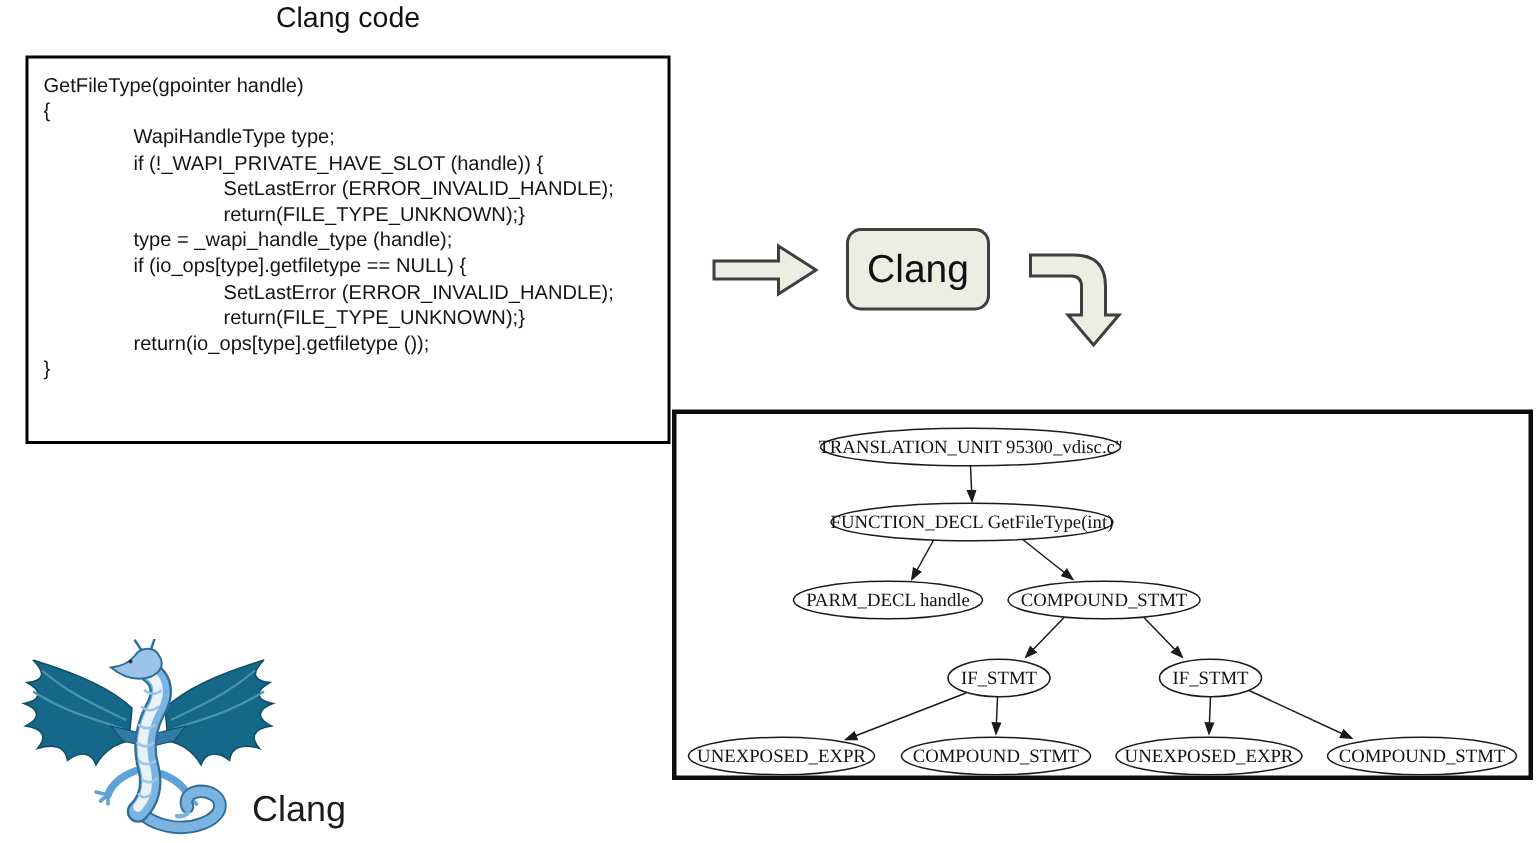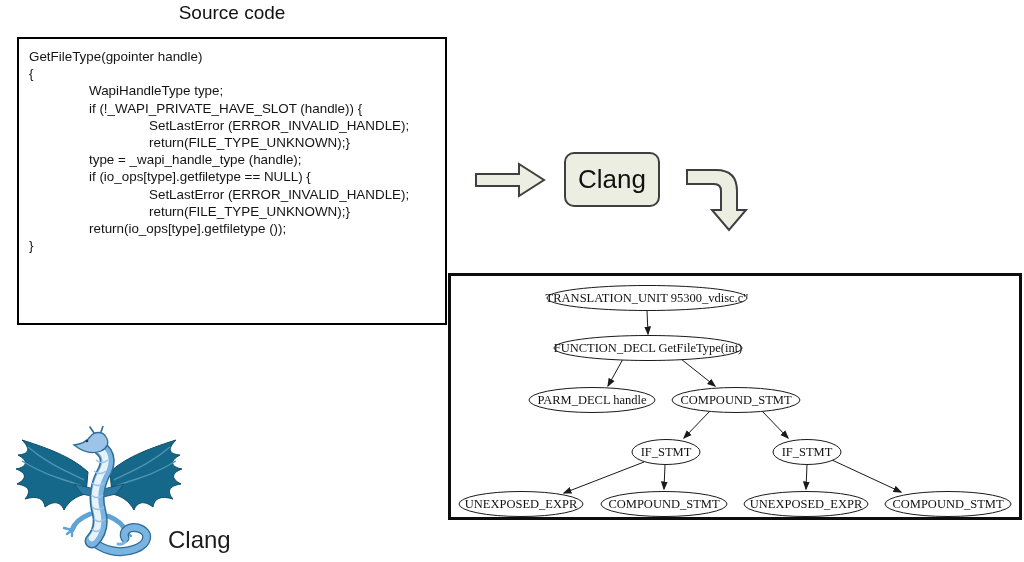--- a/index.html
+++ b/index.html
@@ -6,21 +6,21 @@
   #stage{
     position:relative;width:1024px;height:562px;background:#ffffff;
     font-family:"Liberation Sans",sans-serif;color:#1a1a1a;overflow:hidden;
   }
   
   .src-title{
     position:absolute;left:17px;top:2px;width:430px;text-align:center;
     font-size:19px;color:#111;
   }
   .src-box{
-    position:absolute;left:17px;top:37px;width:430px;height:288px;
+    position:absolute;left:17px;top:37px;width:430px;height:259px;
     border:2px solid #000;background:#fff;box-sizing:border-box;
   }
   .src-box pre{
     margin:9px 0 0 10px;font-family:"Liberation Sans",sans-serif;
     font-size:13.4px;line-height:17.2px;white-space:pre;tab-size:60px;
     -moz-tab-size:60px;color:#141414;
   }
   
   .arrow-right-svg{position:absolute;left:474px;top:161px;}
   .clang-box{
@@ -51,21 +51,21 @@
   .logo-caption{
     position:absolute;left:168px;top:526px;width:90px;
     font-size:24px;color:#1c1c1c;
   }
 </style>
 </head>
 <body>
 
 <div id="stage">
 
-  <div class="src-title">Source code</div>
+  <div class="src-title">Clang code</div>
   <div class="src-box">
     <pre>GetFileType(gpointer handle)
 {
 	WapiHandleType type;
 	if (!_WAPI_PRIVATE_HAVE_SLOT (handle)) {
 		SetLastError (ERROR_INVALID_HANDLE);
 		return(FILE_TYPE_UNKNOWN);}
 	type = _wapi_handle_type (handle);
 	if (io_ops[type].getfiletype == NULL) {
 		SetLastError (ERROR_INVALID_HANDLE);

